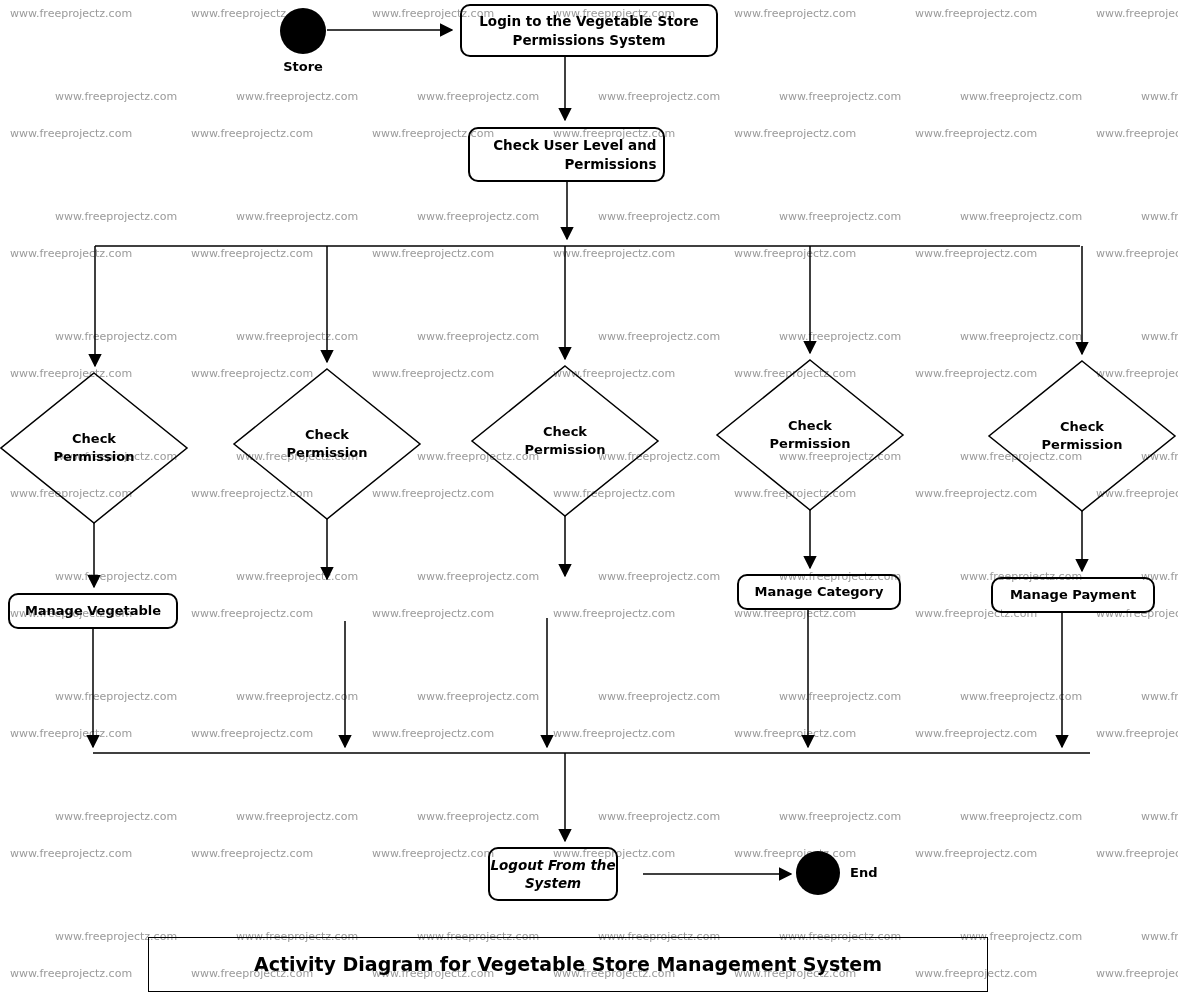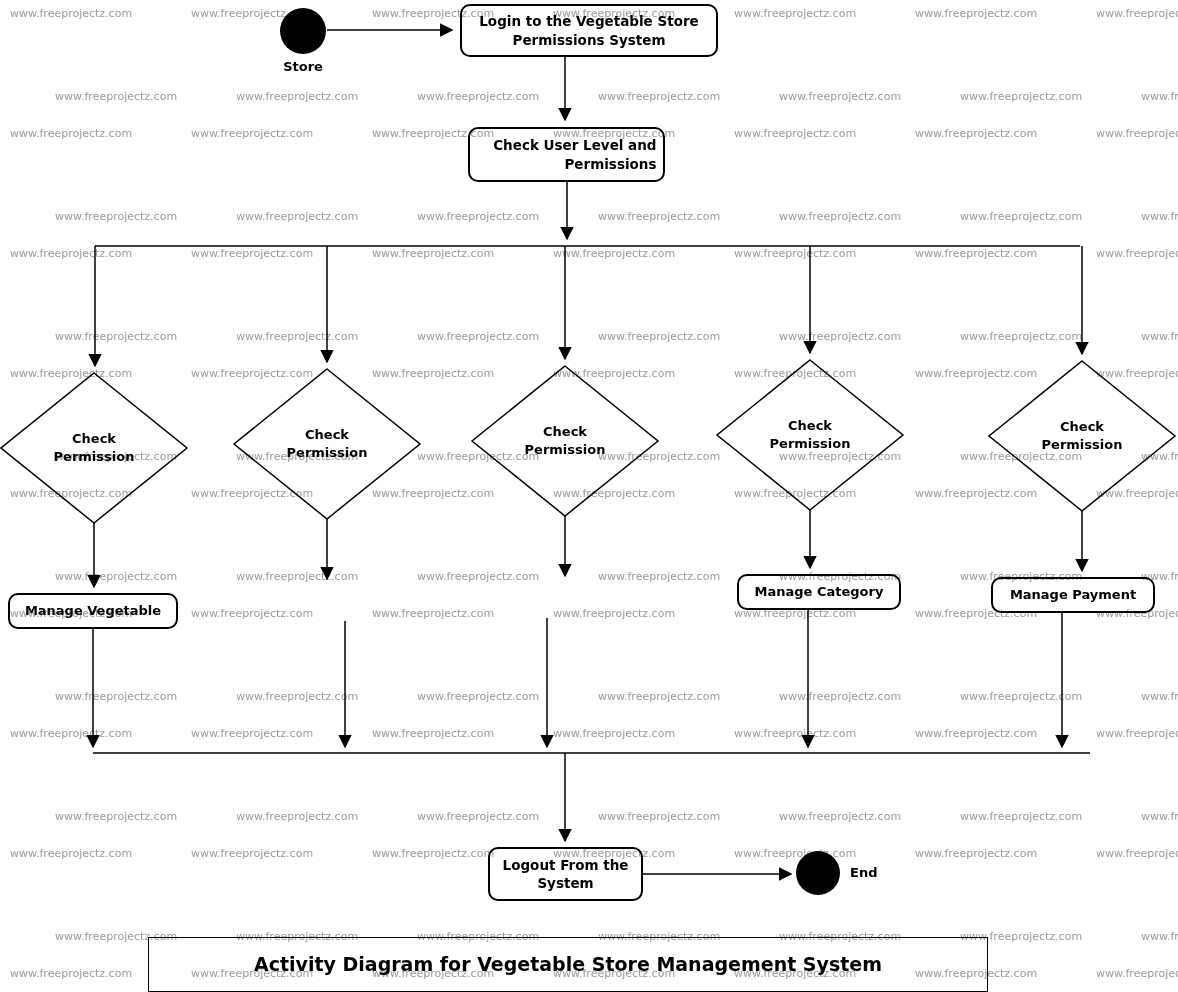--- a/index.html
+++ b/index.html
@@ -205,21 +205,21 @@
   <div class="node" style="left:44px;top:430px;width:100px;height:36px;">Check Permission</div>
   <div class="node" style="left:277px;top:426px;width:100px;height:36px;">Check Permission</div>
   <div class="node" style="left:515px;top:423px;width:100px;height:36px;">Check Permission</div>
   <div class="node" style="left:760px;top:417px;width:100px;height:36px;">Check Permission</div>
   <div class="node" style="left:1032px;top:418px;width:100px;height:36px;">Check Permission</div>
 
   <div class="node rbox nowrap" style="left:8px;top:593px;width:170px;height:36px;">Manage Vegetable</div>
   <div class="node rbox nowrap" style="left:737px;top:574px;width:164px;height:36px;">Manage Category</div>
   <div class="node rbox nowrap" style="left:991px;top:577px;width:164px;height:36px;">Manage Payment</div>
 
-  <div class="node rbox" style="left:488px;top:847px;width:155px;height:54px;font-size:13.5px;">
+  <div class="node rbox" style="left:488px;top:847px;width:130px;height:54px;font-size:13.5px;font-style:italic;">
     <span style="width:135px;">Logout From the System</span>
   </div>
 
   <div class="node free-label" style="left:850px;top:864px;width:44px;height:18px;justify-content:flex-start;">End</div>
 
   <div class="node title-box" style="left:148px;top:937px;width:840px;height:55px;">Activity Diagram for Vegetable Store Management System</div>
 
 </div>
 
 </body></html>

